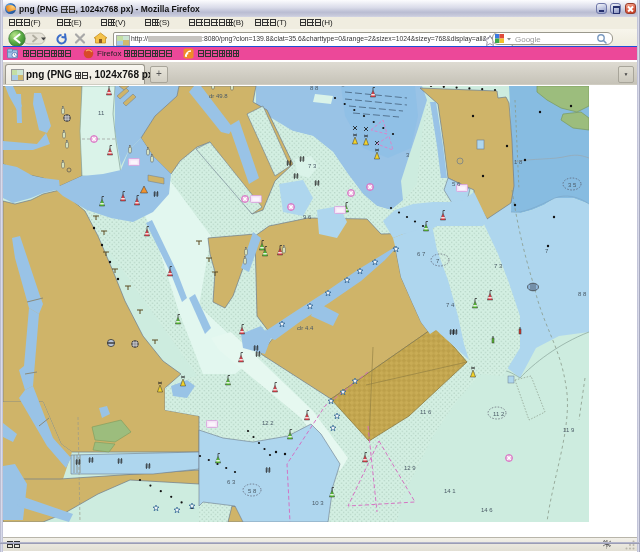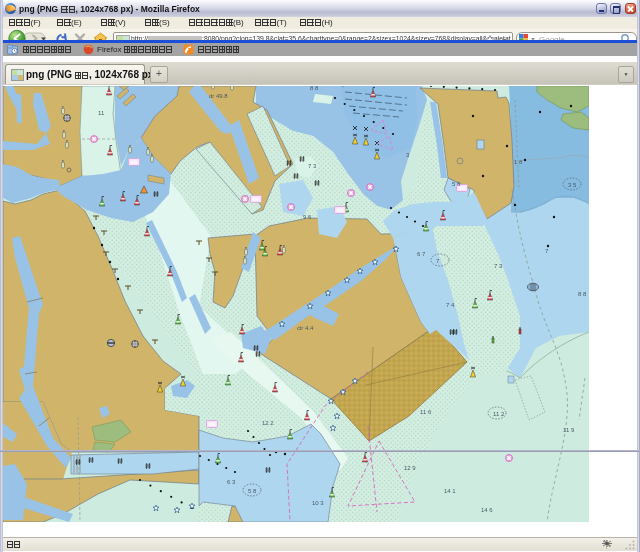--- a/index.html
+++ b/index.html
@@ -1,15 +1,15 @@
 <!DOCTYPE html>
 <html><head><meta charset="utf-8"><style>
 html,body{margin:0;padding:0;width:640px;height:552px;overflow:hidden}
 body{font-family:"Liberation Sans",sans-serif;position:relative;background:#fff}
-#win{position:absolute;left:0;top:0;width:640px;height:452px}
+#win{position:absolute;left:0;top:0;width:640px;height:544px}
 
 #frameL{position:absolute;left:0;top:0;width:3px;height:552px;background:linear-gradient(90deg,#aeb0c6,#d8daea 50%,#b8bad0)}
 #frameR{position:absolute;right:0;top:0;width:3px;height:552px;background:linear-gradient(90deg,#b8bad0,#d8daea 50%,#8e90aa)}
 #frameB{position:absolute;left:0;bottom:0;width:640px;height:2px;background:linear-gradient(#c0c2d6,#8e90aa)}
 
 #titlebar{position:absolute;left:0;top:0;width:640px;height:17px;background:linear-gradient(#fcfcfe 0%,#f0f1f7 15%,#d9dbe9 45%,#b9bcd2 72%,#c6c8da 90%,#d3d5e4 100%)}
 #title-ico{position:absolute;left:5px;top:3px;width:11px;height:11px;border-radius:50%;background:radial-gradient(circle at 35% 35%,#7ec0f0 0%,#2b65b0 55%,#1a3f7a 100%)}
 #title-ico:after{content:"";position:absolute;left:0px;top:2px;width:11px;height:8px;border-radius:50% 60% 40% 50%;background:radial-gradient(circle at 70% 20%,#ffd27a,#f08a1d 60%,rgba(240,138,29,0) 75%);clip-path:polygon(0 0,100% 0,100% 60%,0 100%)}
 #title-txt{position:absolute;left:19px;top:3.5px;font-size:8.5px;font-weight:bold;color:#111;letter-spacing:0px}
 .wbtn{position:absolute;top:3px;width:11px;height:11px;border-radius:3px;border:1px solid #6f77a8;box-sizing:border-box}
@@ -21,21 +21,21 @@
 #btn-cls:before{content:"";position:absolute;left:1px;top:4px;width:7px;height:1.8px;background:#fff;transform:rotate(45deg)}#btn-cls:after{content:"";position:absolute;left:1px;top:4px;width:7px;height:1.8px;background:#fff;transform:rotate(-45deg)}
 
 #menubar{position:absolute;left:3px;top:17px;width:634px;height:12px;background:#f0ede0;font-size:8px;color:#1a1a1a}
 #menubar>span{position:absolute;top:1px}
 
 .jp{display:inline-block;width:6.5px;height:7px;margin:0 0.5px;vertical-align:-1px;background:repeating-linear-gradient(90deg,#333 0 0.9px,transparent 0.9px 2.6px),repeating-linear-gradient(0deg,#333 0 0.9px,transparent 0.9px 3px)}
 .jps{width:6px;height:7px}
 
 #navbar{position:absolute;left:3px;top:29px;width:634px;height:19px;background:linear-gradient(#f7f5ec,#eeebdc)}
 
-#bmbar{position:absolute;left:3px;top:40px;width:634px;height:13px;background:#a3a3a3;border-top:3px solid #1d4ed8;font-size:8px;color:#222}
+#bmbar{position:absolute;left:3px;top:46px;width:634px;height:13px;background:#ec4899;border-top:1px solid #1d4ed8;font-size:8px;color:#222}
 
 #tabbar{position:absolute;left:3px;top:62px;width:634px;height:22px;background:linear-gradient(#dedbd2,#c6c3b8)}
 #tab1{position:absolute;left:2px;top:2px;width:140px;height:20px;background:linear-gradient(#f8f6f0,#ece9df);border:1px solid #9a978c;border-bottom:none;border-radius:3px 3px 0 0;box-sizing:border-box}
 #tabplus{position:absolute;left:147px;top:4px;width:16px;height:15px;background:linear-gradient(#e8e5da,#d2cfc4);border:1px solid #a8a59a;border-radius:2px;color:#555;font-size:10px;line-height:13px;text-align:center}
 #tablist{position:absolute;right:3px;top:4px;width:14px;height:15px;background:linear-gradient(#e0ddd2,#ccc9be);border:1px solid #a8a59a;border-radius:2px;color:#444;font-size:7px;line-height:14px;text-align:center}
 
 #content{position:absolute;left:3px;top:84px;width:634px;height:453px;background:#fff;border-top:1px solid #d0cdc2}
 
 #status{position:absolute;left:3px;top:537px;width:634px;height:13px;background:linear-gradient(#f2f0e8,#e2dfd4);border-top:1px solid #b8b5aa;font-size:8px;color:#222}
 #status .txt{position:absolute;left:3px;top:2px}
@@ -78,21 +78,21 @@
  </svg>
  <div style="position:absolute;left:110px;top:3px;width:398px;height:13px;background:#fff;border:1px solid #9a988c;border-radius:2px">
    <div style="position:absolute;left:2px;top:1.5px;width:12px;height:9px;border:0.5px solid #aaa;background:
      conic-gradient(#cbe6d4 25%,#d2ba6e 0 50%,#a8cce6 0 75%,#c4dfa4 0)"></div>
    <div style="position:absolute;left:17px;top:2px;font-size:6.8px;color:#333;white-space:nowrap">http://<span style="display:inline-block;width:54px;height:6.5px;background:#c6c4c0;border-radius:1px;vertical-align:-1px"></span>:8080/png?clon=139.8&amp;clat=35.6&amp;charttype=0&amp;range=2&amp;sizex=1024&amp;sizey=768&amp;display=all&amp;scaletat</div>
    <svg width="30" height="13" style="position:absolute;right:0;top:0">
      <path d="M8 2.5 l1.7 3.4 3.8.4 -2.8 2.5 .8 3.7 -3.5 -1.9 -3.5 1.9 .8 -3.7 -2.8 -2.5 3.8 -.4 z" fill="#fff" stroke="#9a98a8" stroke-width="1"></path>
      <path d="M20 6 h5 l-2.5 3 z" fill="#777"></path>
    </svg>
  </div>
- <div style="position:absolute;left:513px;top:3px;width:121px;height:13px;background:#fff;border:1px solid #9a988c;border-radius:6px;box-sizing:border-box">
+ <div style="position:absolute;left:489px;top:3px;width:121px;height:13px;background:#fff;border:1px solid #9a988c;border-radius:6px;box-sizing:border-box">
    <svg width="119" height="11" style="position:absolute;left:0;top:0">
      <rect x="2" y="1" width="4.5" height="4.5" fill="#3a7ae0"></rect>
           <rect x="6.5" y="1" width="4.5" height="4.5" fill="#e04a3a"></rect>
           <rect x="2" y="5.5" width="4.5" height="4.5" fill="#3aa84a"></rect>
           <rect x="6.5" y="5.5" width="4.5" height="4.5" fill="#f4c02a"></rect>
      <path d="M14 5 h4 l-2 2.5 z" fill="#888"></path>
      <text x="22" y="8.5" font-size="8" fill="#9a9a9a" font-family="Liberation Sans">Google</text>
      <circle cx="108" cy="5" r="3.2" fill="none" stroke="#7a9ac0" stroke-width="1.4"></circle>
      <path d="M110.5 7.5 L113 10" stroke="#7a9ac0" stroke-width="1.6" stroke-linecap="round"></path>
    </svg>

